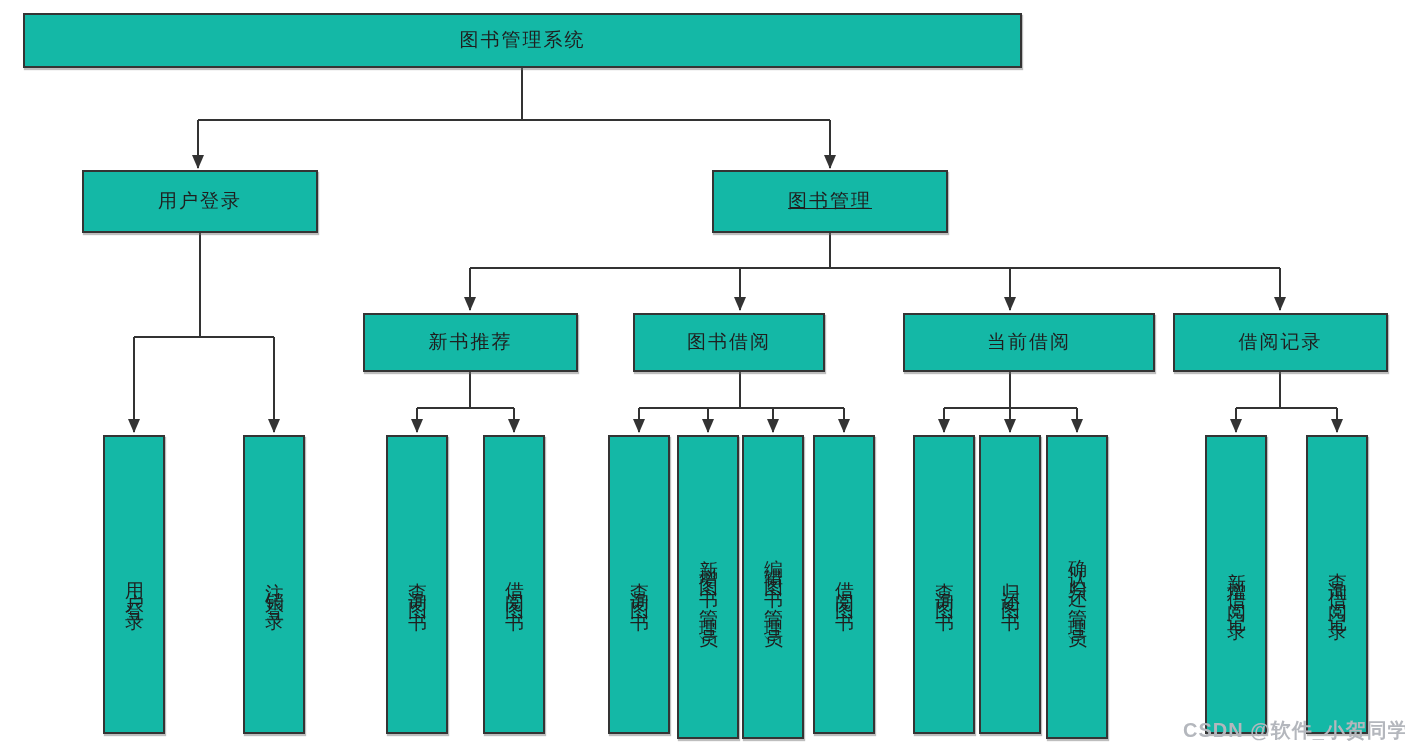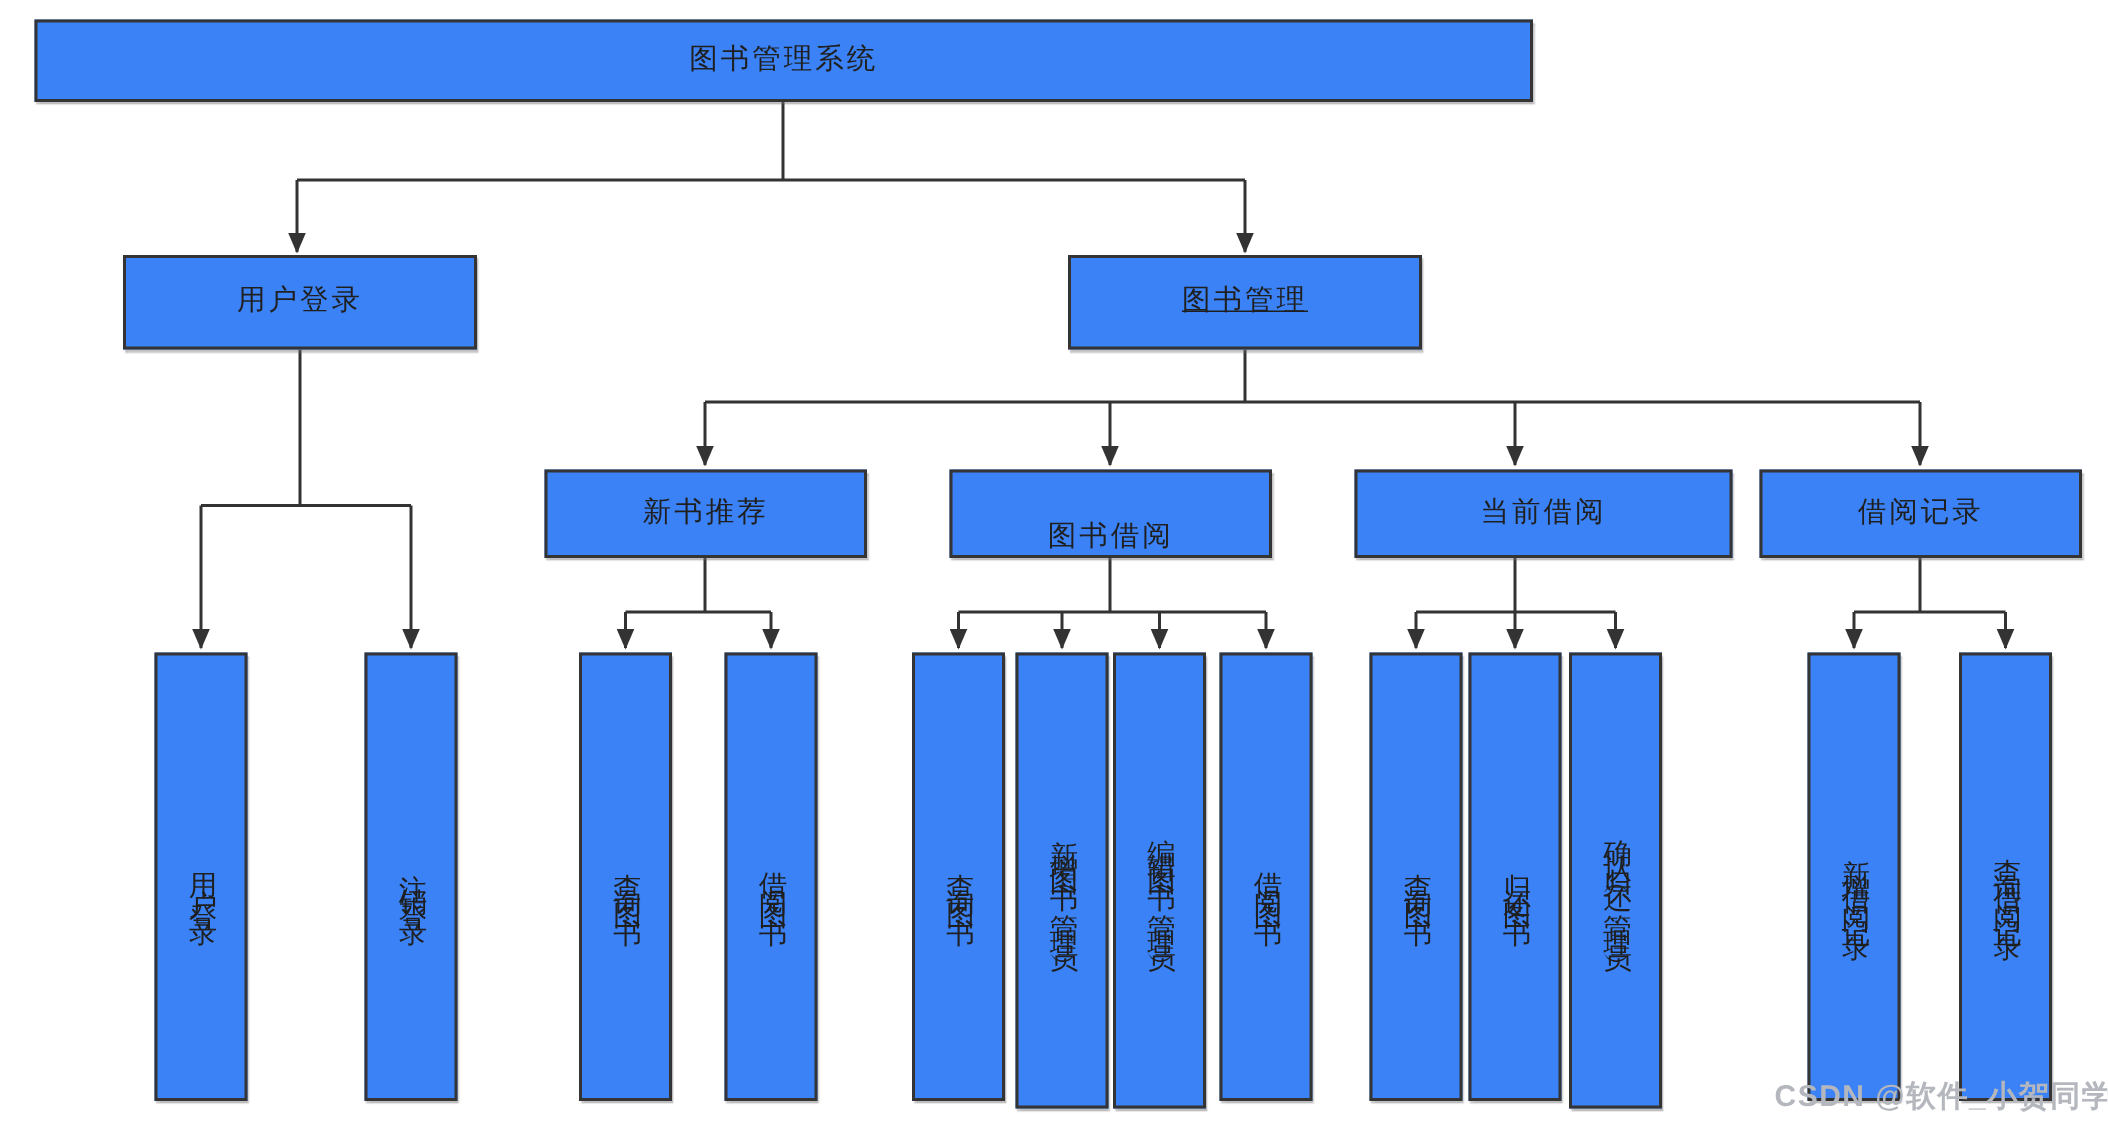--- a/index.html
+++ b/index.html
@@ -12,21 +12,21 @@
     overflow: hidden;
   }
   #connectors {
     position: absolute;
     left: 0; top: 0;
     width: 1405px; height: 747px;
   }
   .node {
     position: absolute;
     box-sizing: border-box;
-    background: #3b82f6;
+    background: #14b8a6;
     border: 2px solid #343434;
     box-shadow: 1px 2px 1px rgba(110,110,110,0.45);
     display: flex;
     align-items: center;
     justify-content: center;
     color: #1f1f1f;
     font-size: 19px;
     letter-spacing: 2px;
     text-align: center;
     line-height: 1.2;
@@ -111,21 +111,21 @@
   <div class="node" style="left:82px; top:170px; width:236px; height:63px;">
     <span>用户登录</span>
   </div>
   <div class="node" style="left:712px; top:170px; width:236px; height:63px;text-decoration:underline;">
     <span>图书管理</span>
   </div>
 
   <div class="node" style="left:363px; top:313px; width:215px; height:59px;">
     <span>新书推荐</span>
   </div>
-  <div class="node" style="left:633px; top:313px; width:215px; height:59px;align-items:flex-end;">
+  <div class="node" style="left:633px; top:313px; width:192px; height:59px;">
     <span>图书借阅</span>
   </div>
   <div class="node" style="left:903px; top:313px; width:252px; height:59px;text-align:center;">
     <span>当前借阅</span>
   </div>
   <div class="node" style="left:1173px; top:313px; width:215px; height:59px;align-items:center;">
     <span>借阅记录</span>
   </div>
 
   <div class="node leaf" style="left:103px; top:435px; width:62px; height:299px;">

